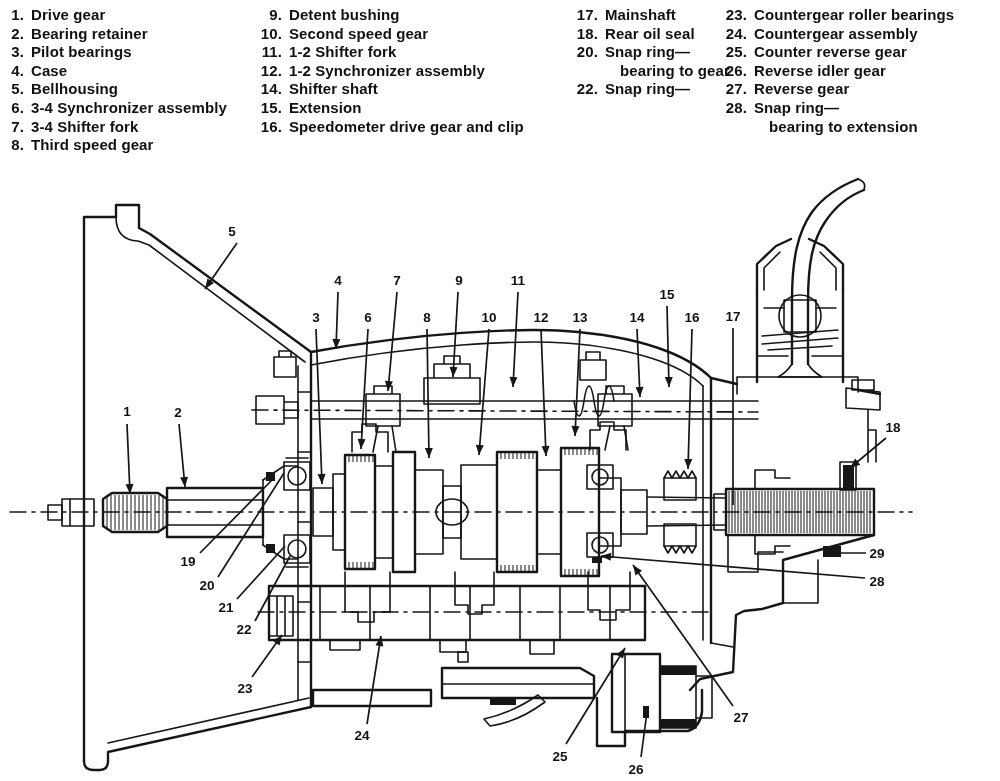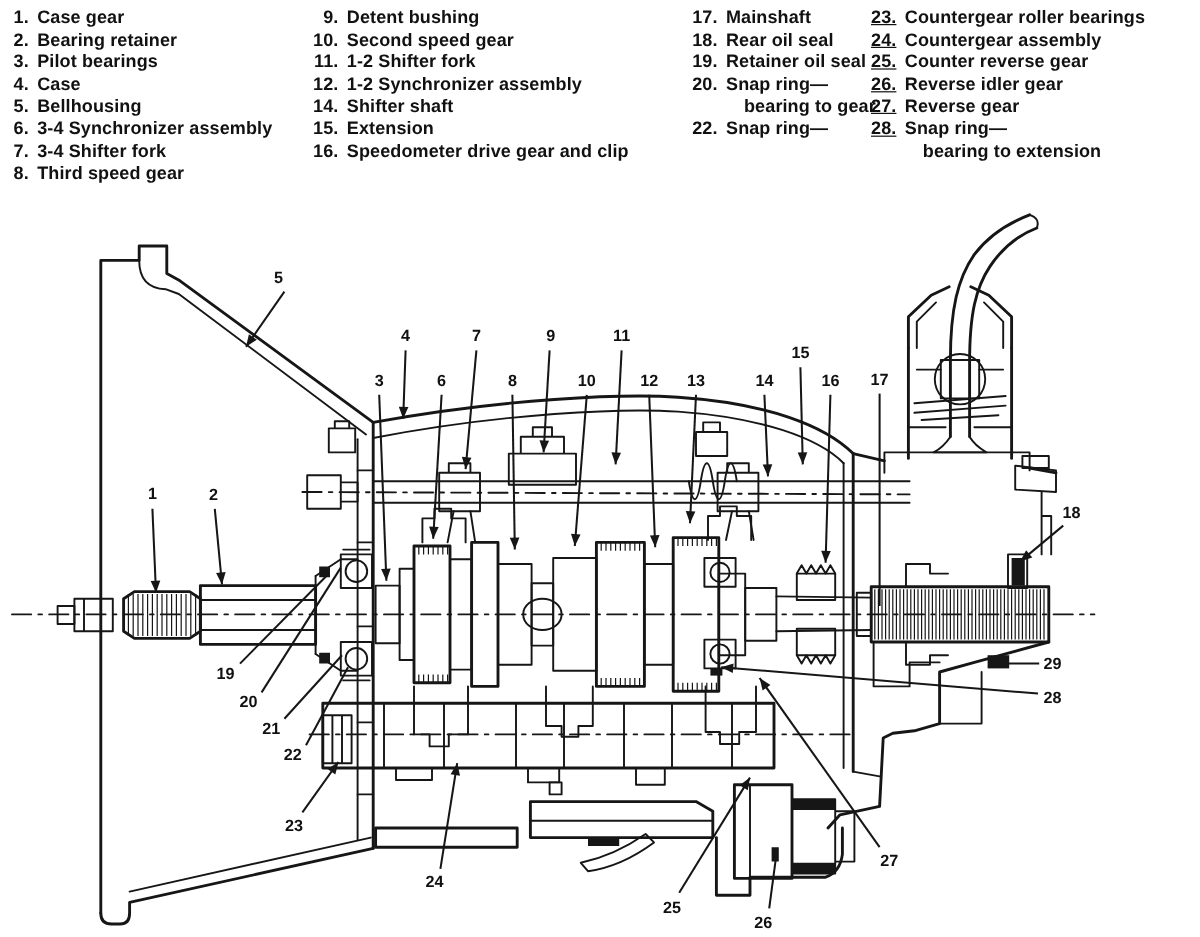--- a/index.html
+++ b/index.html
@@ -3,42 +3,42 @@
 <meta charset="utf-8">
 <style>
   html,body{margin:0;padding:0;background:#ffffff;}
   .page{position:relative;width:1000px;height:781px;background:#fff;overflow:hidden;
         font-family:"Liberation Sans", sans-serif;color:#111;}
   .legend{position:absolute;top:4px;left:0;width:1000px;height:170px;}
   .col{position:absolute;top:2px;}
   .c1{left:6px;}  .c2{left:252px;} .c3{left:568px;} .c4{left:714px;}
   .lrow{display:flex;line-height:18.6px;font-size:15px;font-weight:bold;letter-spacing:.1px;}
   .num{display:inline-block;text-align:right;margin-right:7px;white-space:pre;}
-  .c1 .num{width:18px;} .c2 .num{width:30px;} .c3 .num{width:30px;} .c4 .num{width:33px;text-decoration:underline;}
+  .c1 .num{width:18px;} .c2 .num{width:30px;} .c3 .num{width:30px;} .c4 .num{width:33px;}
   .txt{white-space:pre;}
   .indent{padding-left:15px;}
   svg{position:absolute;left:0;top:0;}
   .ln path, .ln circle, .ln ellipse{fill:none;stroke:#161616;stroke-width:1.6;
       stroke-linecap:round;stroke-linejoin:round;}
   .ln .s2{stroke-width:2.4;}
   .ln .fl{fill:#161616;stroke:none;}
   .callout-text{font-family:"Liberation Sans", sans-serif;font-size:13.5px;font-weight:bold;fill:#111;}
   .callout-line{stroke:#161616;stroke-width:1.7;fill:none;}
   .callout-arrow{fill:#161616;stroke:none;}
   .hatchline{stroke:#161616;stroke-width:1;}
 </style>
 </head>
 <body>
 
 <div class="page">
   <div class="legend">
       <div class="col c1">
         <div class="lrow">
           <span class="num">1.</span>
-          <span class="txt">Case gear</span>
+          <span class="txt">Drive gear</span>
         </div>
         <div class="lrow">
           <span class="num">2.</span>
           <span class="txt">Bearing retainer</span>
         </div>
         <div class="lrow">
           <span class="num">3.</span>
           <span class="txt">Pilot bearings</span>
         </div>
         <div class="lrow">
@@ -93,24 +93,20 @@
         </div>
       </div>
       <div class="col c3">
         <div class="lrow">
           <span class="num">17.</span>
           <span class="txt">Mainshaft</span>
         </div>
         <div class="lrow">
           <span class="num">18.</span>
           <span class="txt">Rear oil seal</span>
-        </div>
-        <div class="lrow">
-          <span class="num">19.</span>
-          <span class="txt">Retainer oil seal</span>
         </div>
         <div class="lrow">
           <span class="num">20.</span>
           <span class="txt">Snap ring—</span>
         </div>
         <div class="lrow">
           <span class="num"></span>
           <span class="txt indent">bearing to gear</span>
         </div>
         <div class="lrow">

